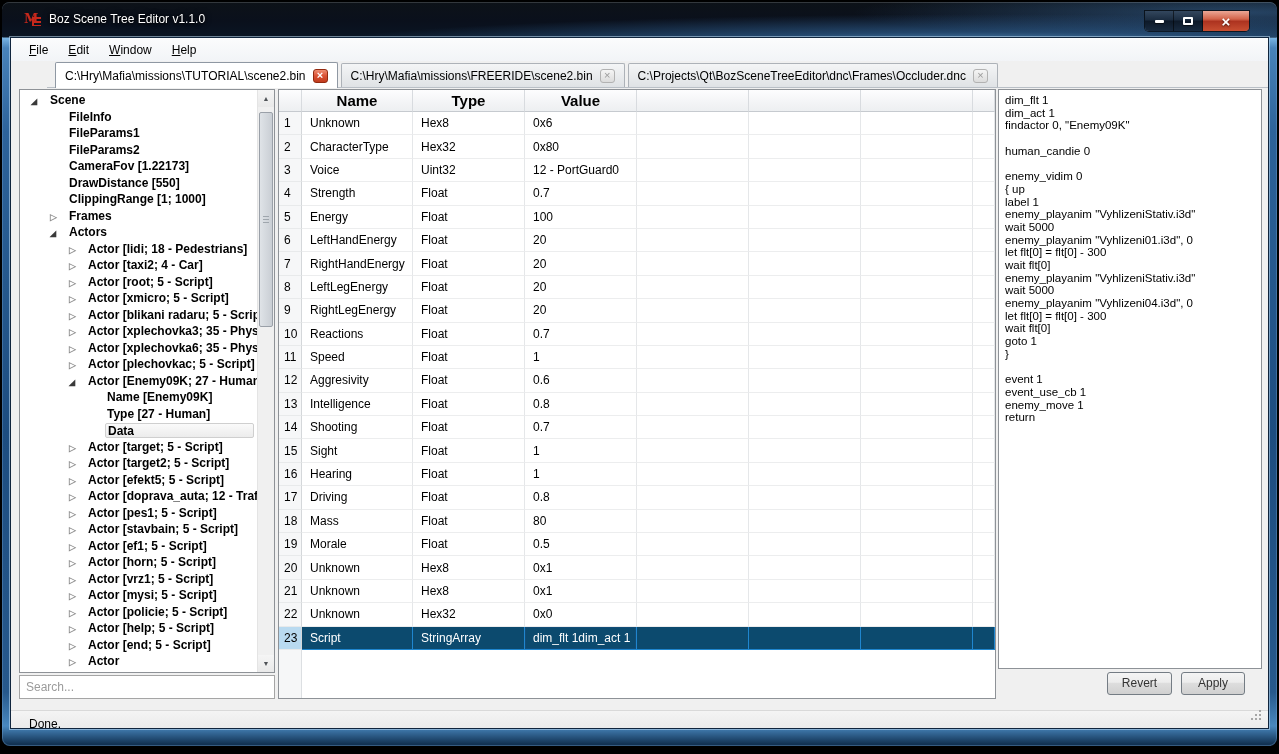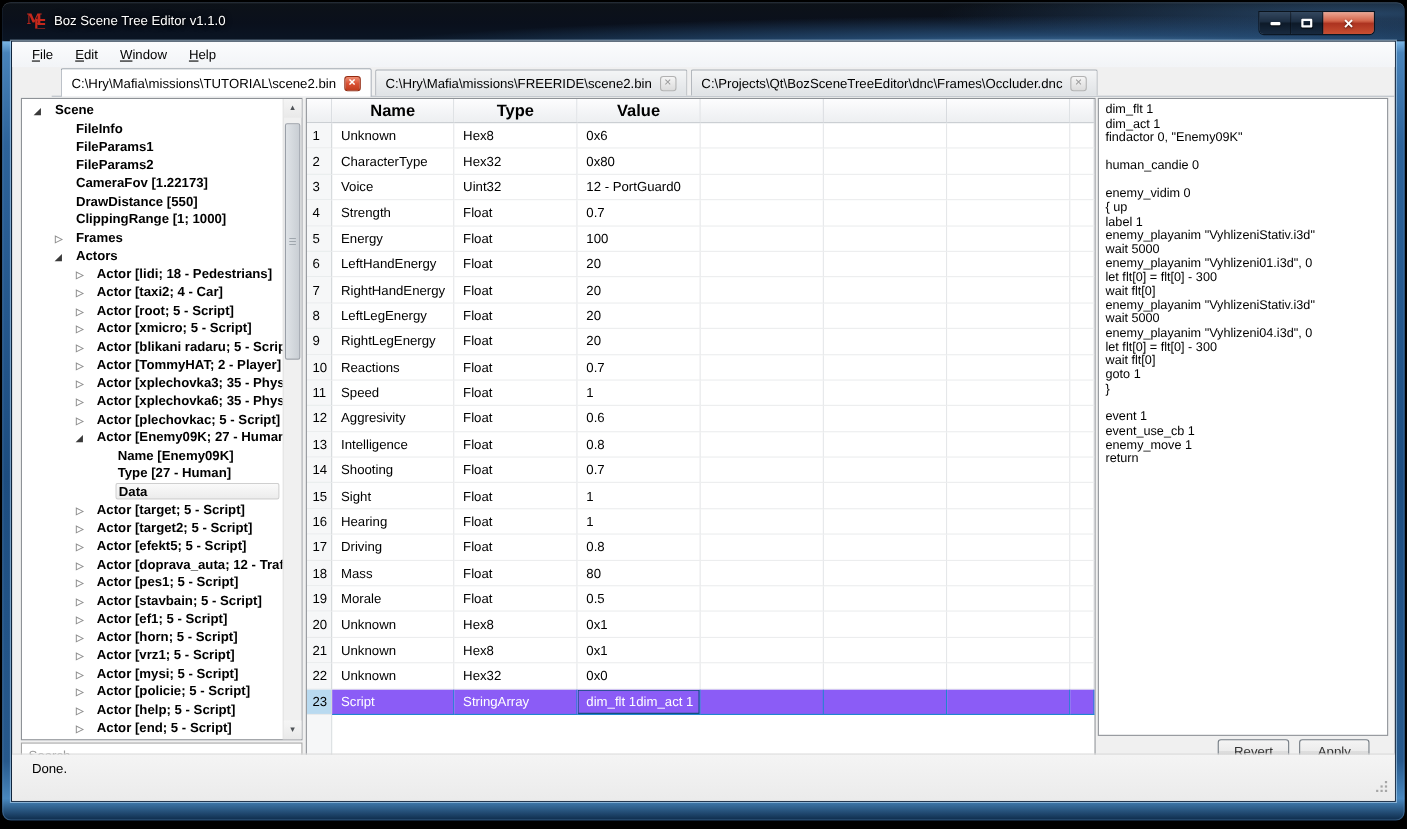--- a/index.html
+++ b/index.html
@@ -98,39 +98,39 @@
   .thead, .trow { display:grid; grid-template-columns:23px 111px 112px 112px 112px 112px 112px 22px; }
   .thead { height:22px; }
   .th { display:flex; align-items:center; justify-content:center; font-size:15px; font-weight:bold;
     background:linear-gradient(#fdfdfe,#f3f4f6 60%,#edeff1); border-right:1px solid #d8dbdf;
     border-bottom:1px solid #c6cacf; overflow:hidden; }
   .trow { height:23.4px; }
   .rh { display:flex; align-items:center; padding-left:5px; font-size:12px; background:#f6f7f8;
     border-right:1px solid #d4d7da; border-bottom:1px solid #e8eaeb; }
   .cell { display:flex; align-items:center; padding-left:8px; font-size:12px; white-space:nowrap;
     overflow:hidden; border-right:1px solid #e5e7e9; border-bottom:1px solid #ecedee; }
-  .trow.selected .cell { background:#8b5cf6; color:#fff; border-right-color:#1f86cf; border-bottom-color:#1f86cf; }
+  .trow.selected .cell { background:#0c4a6e; color:#fff; border-right-color:#1f86cf; border-bottom-color:#1f86cf; }
   .trow.selected .rh { background:#b9daf0; }
   .trow.selected .cell.value { box-shadow:inset 0 0 0 1px #114c77; }
   .rh-strip { position:absolute; left:0; top:560.2px; bottom:0; width:23px; background:#f6f7f8;
     border-right:1px solid #dcdfe2; }
 
   
   .script-panel { position:absolute; left:987px; top:51px; width:264px; height:580px;
     background:#fff; border:1px solid #8e9297; padding:4px 6px; overflow:hidden; }
   .sline { height:12.7px; line-height:12.7px; font-size:11.5px; white-space:pre; color:#000; }
 
   .btn { position:absolute; top:634px; height:23px; font-size:12px; color:#333;
     border:1px solid #747c84; border-radius:3px; text-align:center; line-height:21px;
     background:linear-gradient(#f4f4f4 0%, #ececec 45%, #dedede 46%, #d0d0d0 100%); }
   .btn.revert { left:1096px; width:65px; }
   .btn.apply  { left:1170px; width:64px; }
 
   
-  .statusbar { position:absolute; left:0; right:0; bottom:0; height:43px;
+  .statusbar { position:absolute; left:0; right:0; bottom:0; height:18px;
     border-top:1px solid #d9d9d9; background:linear-gradient(#f4f4f4,#ebebeb); }
   .status-text { position:absolute; left:18px; top:6px; font-size:12px; color:#000; }
   .grip { position:absolute; right:7px; bottom:6px; width:12px; height:12px; }
   .grip::before { content:""; position:absolute; right:0; top:0; width:2px; height:2px; background:#a6a6a6;
     box-shadow:-4px 4px #a6a6a6, 0 4px #a6a6a6, -8px 8px #a6a6a6, -4px 8px #a6a6a6, 0 8px #a6a6a6; }
 </style>
 </head>
 <body>
 
 <div class="window">
@@ -248,24 +248,20 @@
           <div class="tree-item collapsed" style="--d: 2;">
             <span class="tw"></span>
             <span class="tl">Actor [xmicro; 5 - Script]</span>
           </div>
 
           <div class="tree-item collapsed" style="--d: 2;">
             <span class="tw"></span>
             <span class="tl">Actor [blikani radaru; 5 - Script]</span>
           </div>
 
-          <div class="tree-item collapsed" style="--d: 2;">
-            <span class="tw"></span>
-            <span class="tl">Actor [TommyHAT; 2 - Player]</span>
-          </div>
 
           <div class="tree-item collapsed" style="--d: 2;">
             <span class="tw"></span>
             <span class="tl">Actor [xplechovka3; 35 - Physi...</span>
           </div>
 
           <div class="tree-item collapsed" style="--d: 2;">
             <span class="tw"></span>
             <span class="tl">Actor [xplechovka6; 35 - Physi...</span>
           </div>

